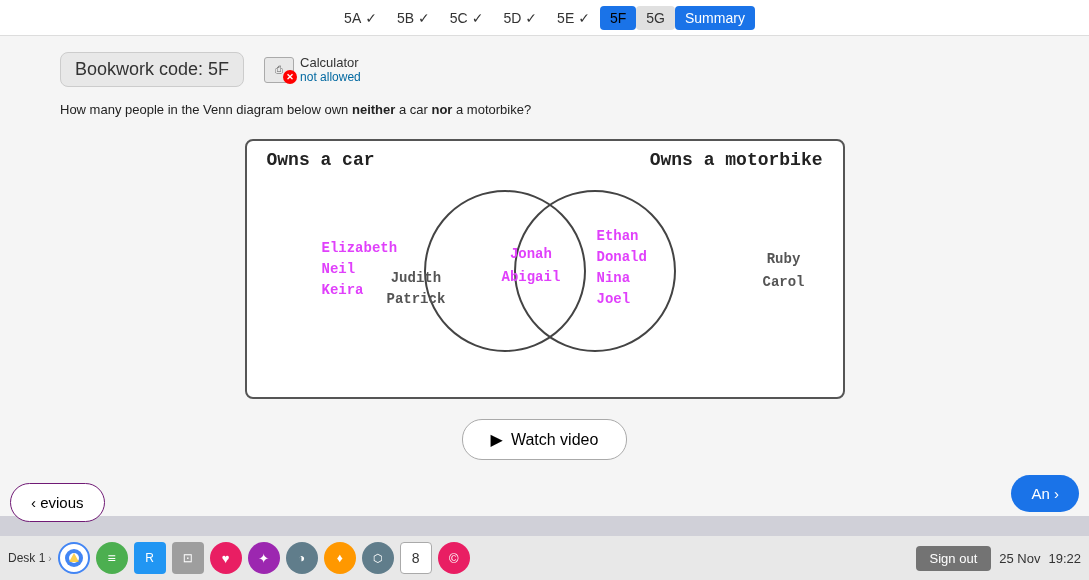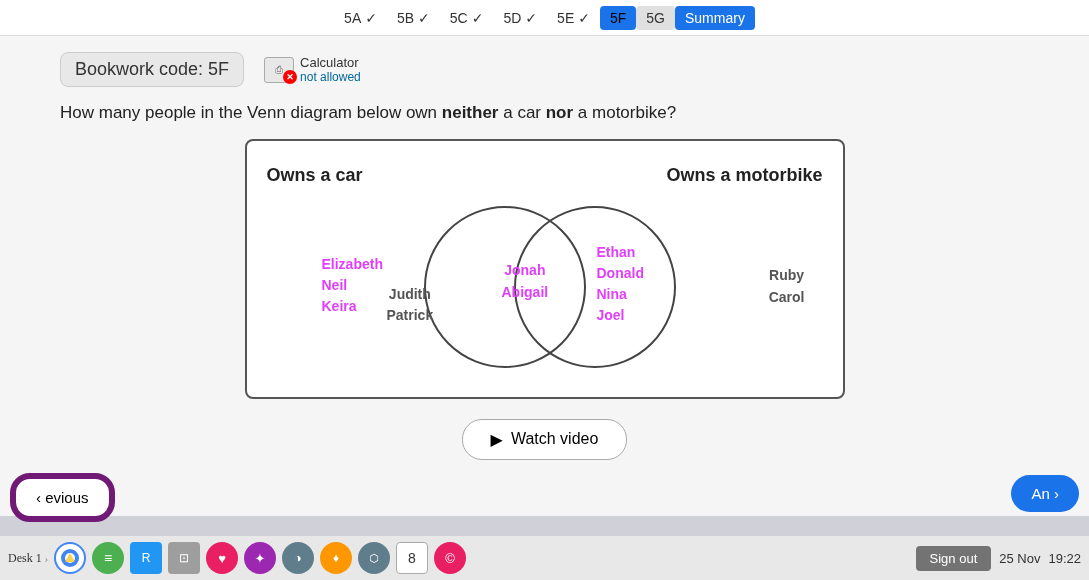--- a/index.html
+++ b/index.html
@@ -104,37 +104,38 @@
       width: 14px;
       height: 14px;
       border-radius: 50%;
       display: flex;
       align-items: center;
       justify-content: center;
     }
 
     
     .question-text {
-      font-size: 17px;
+      font-size: 13px;
       color: #222;
-      margin-bottom: 14px;
+      margin-bottom: 20px;
       line-height: 1.4;
     }
     .question-text strong { font-weight: 700; }
 
     
     .venn-container {
       background: #fff;
       border: 2px solid #555;
       border-radius: 8px;
-      padding: 24px 20px;
+      padding: 9px 20px;
       width: 600px;
       margin: 0 auto 20px auto;
       position: relative;
       height: 260px;
+      font-family: Liberation Mono, monospace;
     }
     .venn-headers {
       display: flex;
       justify-content: space-between;
       margin-bottom: 8px;
     }
     .venn-header-left {
       font-size: 18px;
       font-weight: bold;
       color: #222;
@@ -231,21 +232,21 @@
       display: flex;
       align-items: center;
       gap: 8px;
       font-weight: 500;
     }
     .btn-prev {
       position: absolute;
       left: 10px;
       bottom: 58px;
       background: #fff;
-      border: 6px solid #701a75;
+      border: 1px solid #701a75;
       border-radius: 20px;
       padding: 10px 20px;
       font-size: 15px;
       cursor: pointer;
     }
     .btn-next {
       position: absolute;
       right: 10px;
       bottom: 68px;
       background: #1a73e8;
@@ -301,21 +302,20 @@
       font-weight: 500;
     }
 
     .desk-item {
       display: flex;
       align-items: center;
       gap: 3px;
       font-size: 12px;
       color: #333;
       cursor: pointer;
-      font-family: Liberation Serif, serif;
     }
     .desk-chevron {
       font-size: 10px;
       color: #888;
     }
   </style>
 </head>
 <body>
 
 <div class="top-nav">

